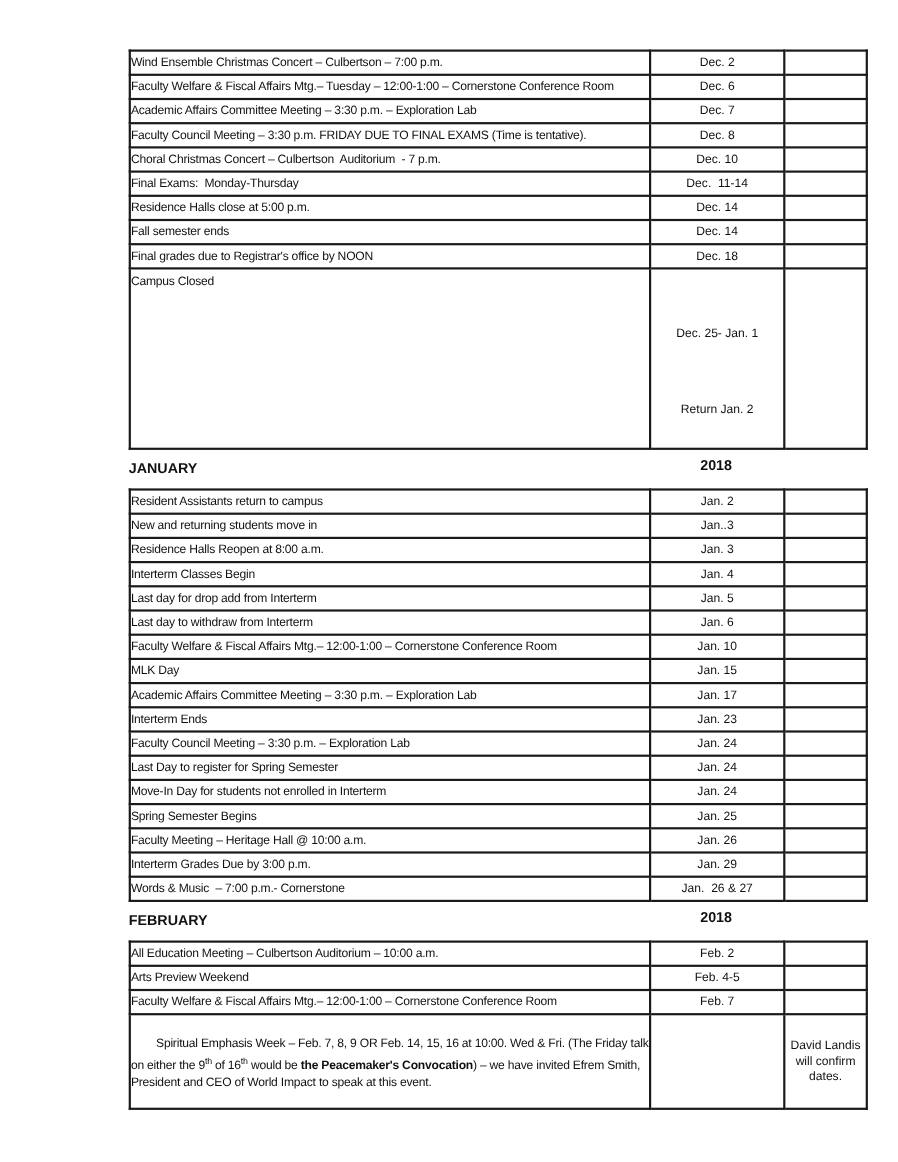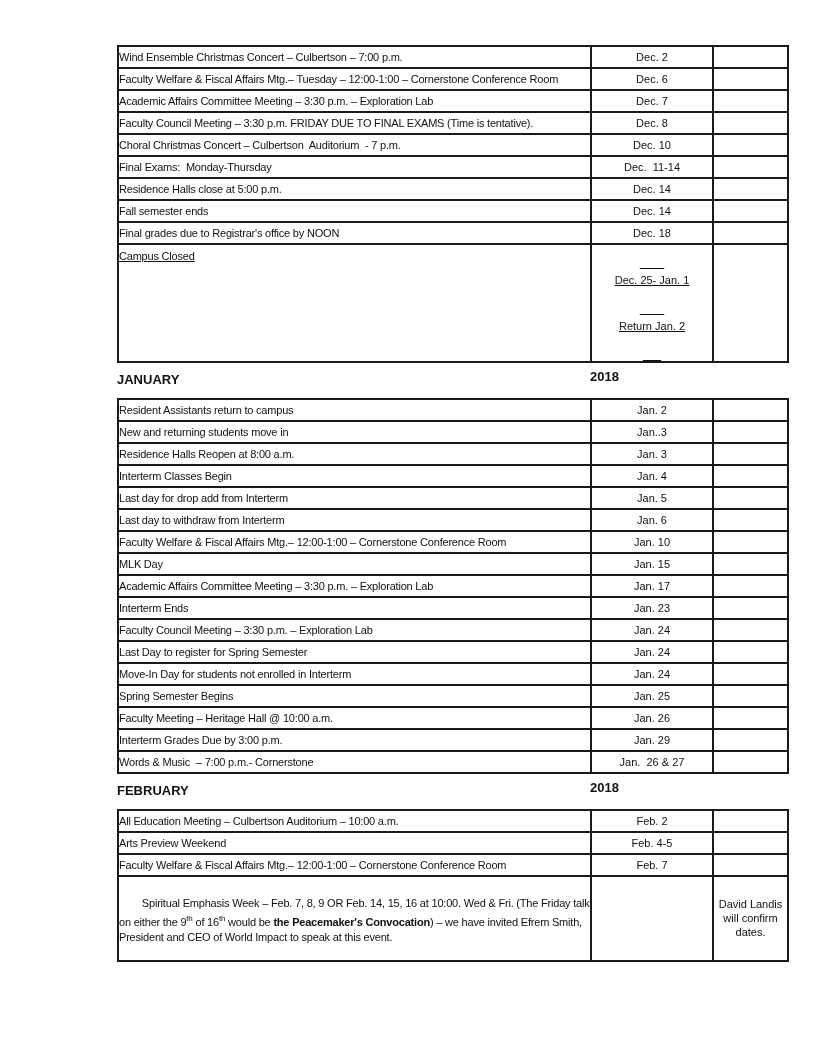--- a/index.html
+++ b/index.html
@@ -30,21 +30,21 @@
     border: 2px solid #1a1a1a;
     padding: 0;
     font-size: 11px;
     vertical-align: middle;
     overflow: hidden;
   }
   col.c-event { width: 473px; }
   col.c-date  { width: 122px; }
   col.c-note  { width: 75px;  }
   tr.r     { height: 22px; }
-  tr.tall  { height: 44px; text-decoration: underline; }
+  tr.tall  { height: 44px; }
   tr.xtall { height: 72px; }
   td.event {
     padding-left: 7px;
     padding-right: 3px;
     white-space: pre;
     letter-spacing: -0.2px;
   }
   td.event.top {
     vertical-align: top;
     padding-top: 5px;
@@ -52,39 +52,40 @@
   td.event.wrap {
     white-space: pre-wrap;
     vertical-align: top;
     padding-top: 4px;
     line-height: 15px;
   }
   td.date {
     text-align: center;
     white-space: pre;
   }
-  td.date .date-line { line-height: 22px; }
+  td.date .date-line { line-height: 22px; margin-top: 23px; }
   td.note {
     text-align: center;
     line-height: 14px;
     padding: 0 3px;
   }
   sup { font-size: 8px; }
   .month-row {
     position: relative;
     height: 16px;
     margin: 9px 0 10px 0;
     font-weight: bold;
     font-size: 13px;
   }
   .month-name { position: absolute; left: 0; top: 0; }
   .year-label {
     position: absolute;
     left: 473px;
     width: 122px;
+    text-align: center;
     top: -3px;
   }
 </style>
 </head>
 <body>
 
 <div class="doc">
 
   <table class="cal">
     <colgroup>

